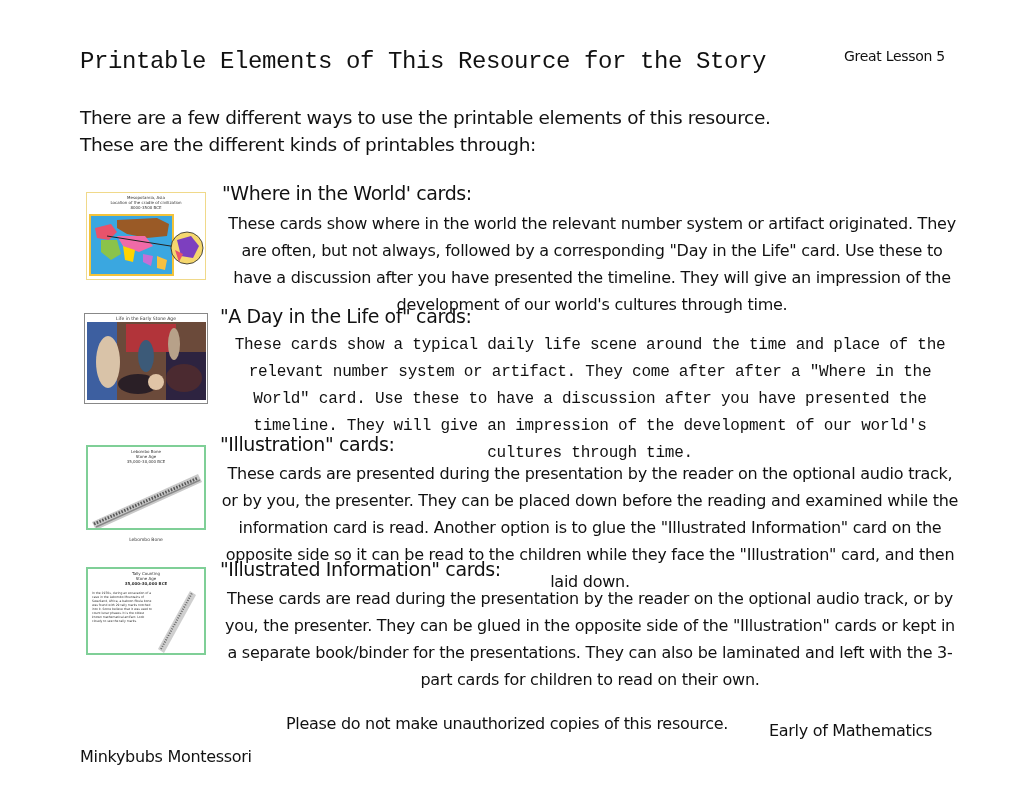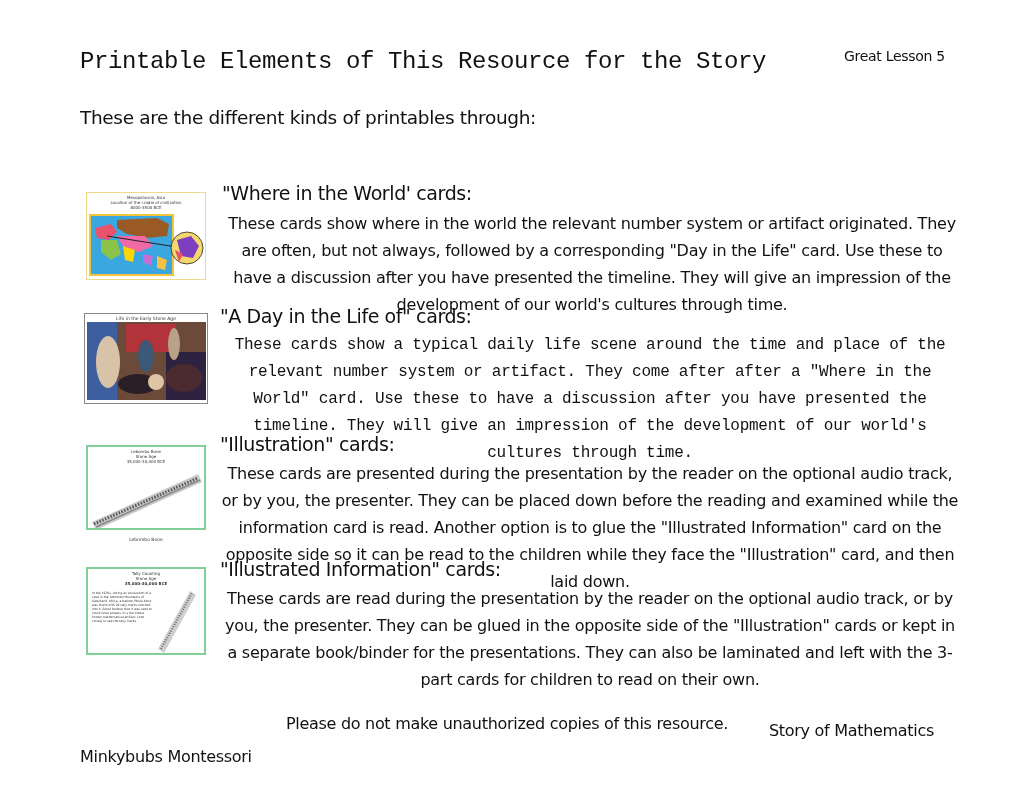--- a/index.html
+++ b/index.html
@@ -21,20 +21,21 @@
   .cap { font-size:4px; text-align:center; line-height:5px; color:#333; }
   .tinytxt { font-size:3px; line-height:4px; color:#333; }
 </style>
 </head>
 <body>
 
 <div class="abs title">Printable Elements of This Resource for the Story</div>
 <div class="abs lesson">Great Lesson 5</div>
 
 <div class="abs intro">
+  <div>There are a few different ways to use the printable elements of this resource.</div>
   <div>These are the different kinds of printables through:</div>
 </div>
 
 <div class="thumb t-world">
   <div class="cap" style="margin-top:2px;">Mesopotamia, Asia</div>
   <div class="cap">Location of the cradle of civilization</div>
   <div class="cap">8000-3500 BCE</div>
   <svg width="117" height="68" viewBox="0 0 117 68" style="display:block;">
     <rect x="2" y="4" width="85" height="62" fill="#f3c33a"></rect>
     <rect x="4" y="6" width="81" height="58" fill="#3aa7e0"></rect>
@@ -98,13 +99,13 @@
     <path d="M8 62 L40 4 L46 8 L14 66 Z" fill="#cfcfcf"></path>
     <path d="M11 62 L42 6" stroke="#666" stroke-width="2" stroke-dasharray="1 1.5"></path>
   </svg>
 </div>
 
 <div class="abs sec-h" style="left:220px; top:558px;">"Illustrated Information" cards:</div>
 <div class="abs sec-b" style="left:220px; top:585px;">These cards are read during the presentation by the reader on the optional audio track, or by you, the presenter. They can be glued in the opposite side of the "Illustration" cards or kept in a separate book/binder for the presentations. They can also be laminated and left with the 3-part cards for children to read on their own.</div>
 
 <div class="abs foot" style="left:80px; top:747px;">Minkybubs Montessori</div>
 <div class="abs foot" style="left:286px; top:714px;">Please do not make unauthorized copies of this resource.</div>
-<div class="abs foot" style="left:769px; top:721px;">Story of Mathematics</div>
+<div class="abs foot" style="left:769px; top:721px;">Early of Mathematics</div>
 
 </body></html>

